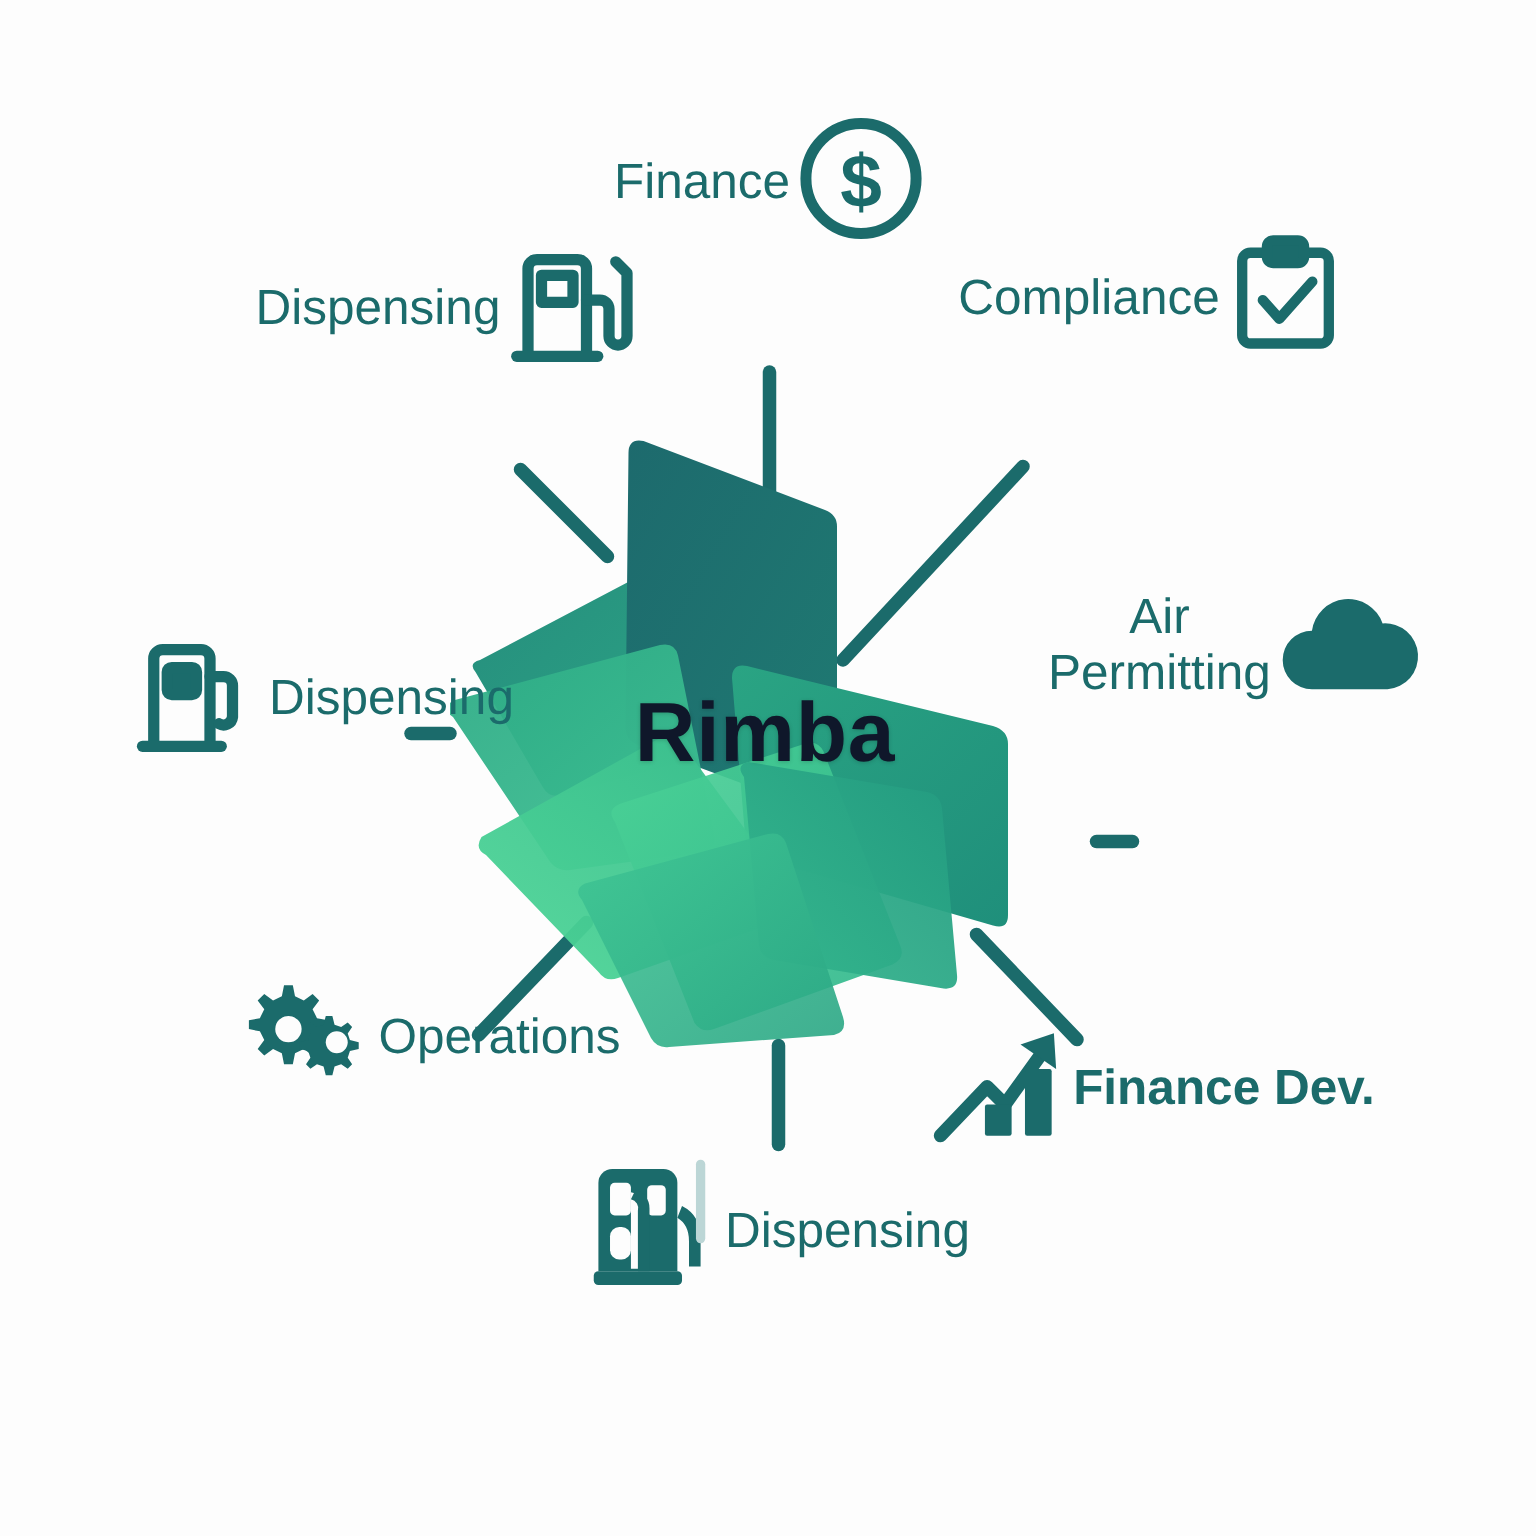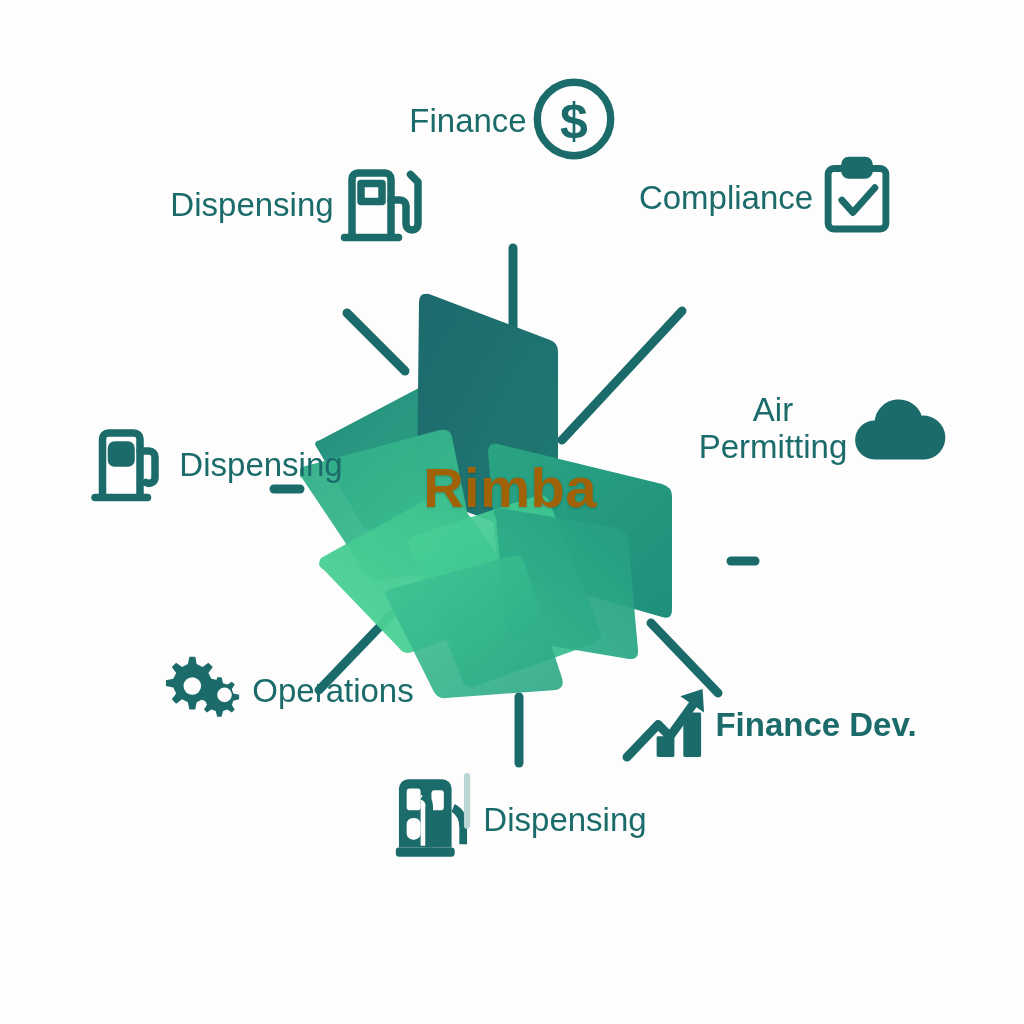--- a/index.html
+++ b/index.html
@@ -32,21 +32,21 @@
     top: 280px;
     width: 420px;
     height: 420px;
   }
   #logo-title {
     position: absolute;
     left: 0;
     top: 180px;
     width: 420px;
     text-align: center;
-    color: #a16207;
+    color: #0f172a;
     font-size: 56px;
     font-weight: bold;
     letter-spacing: 0.5px;
     text-shadow: 0 1px 3px rgba(0,0,0,0.18);
     z-index: 4;
     line-height: 1;
   }
 
   
   .node {

